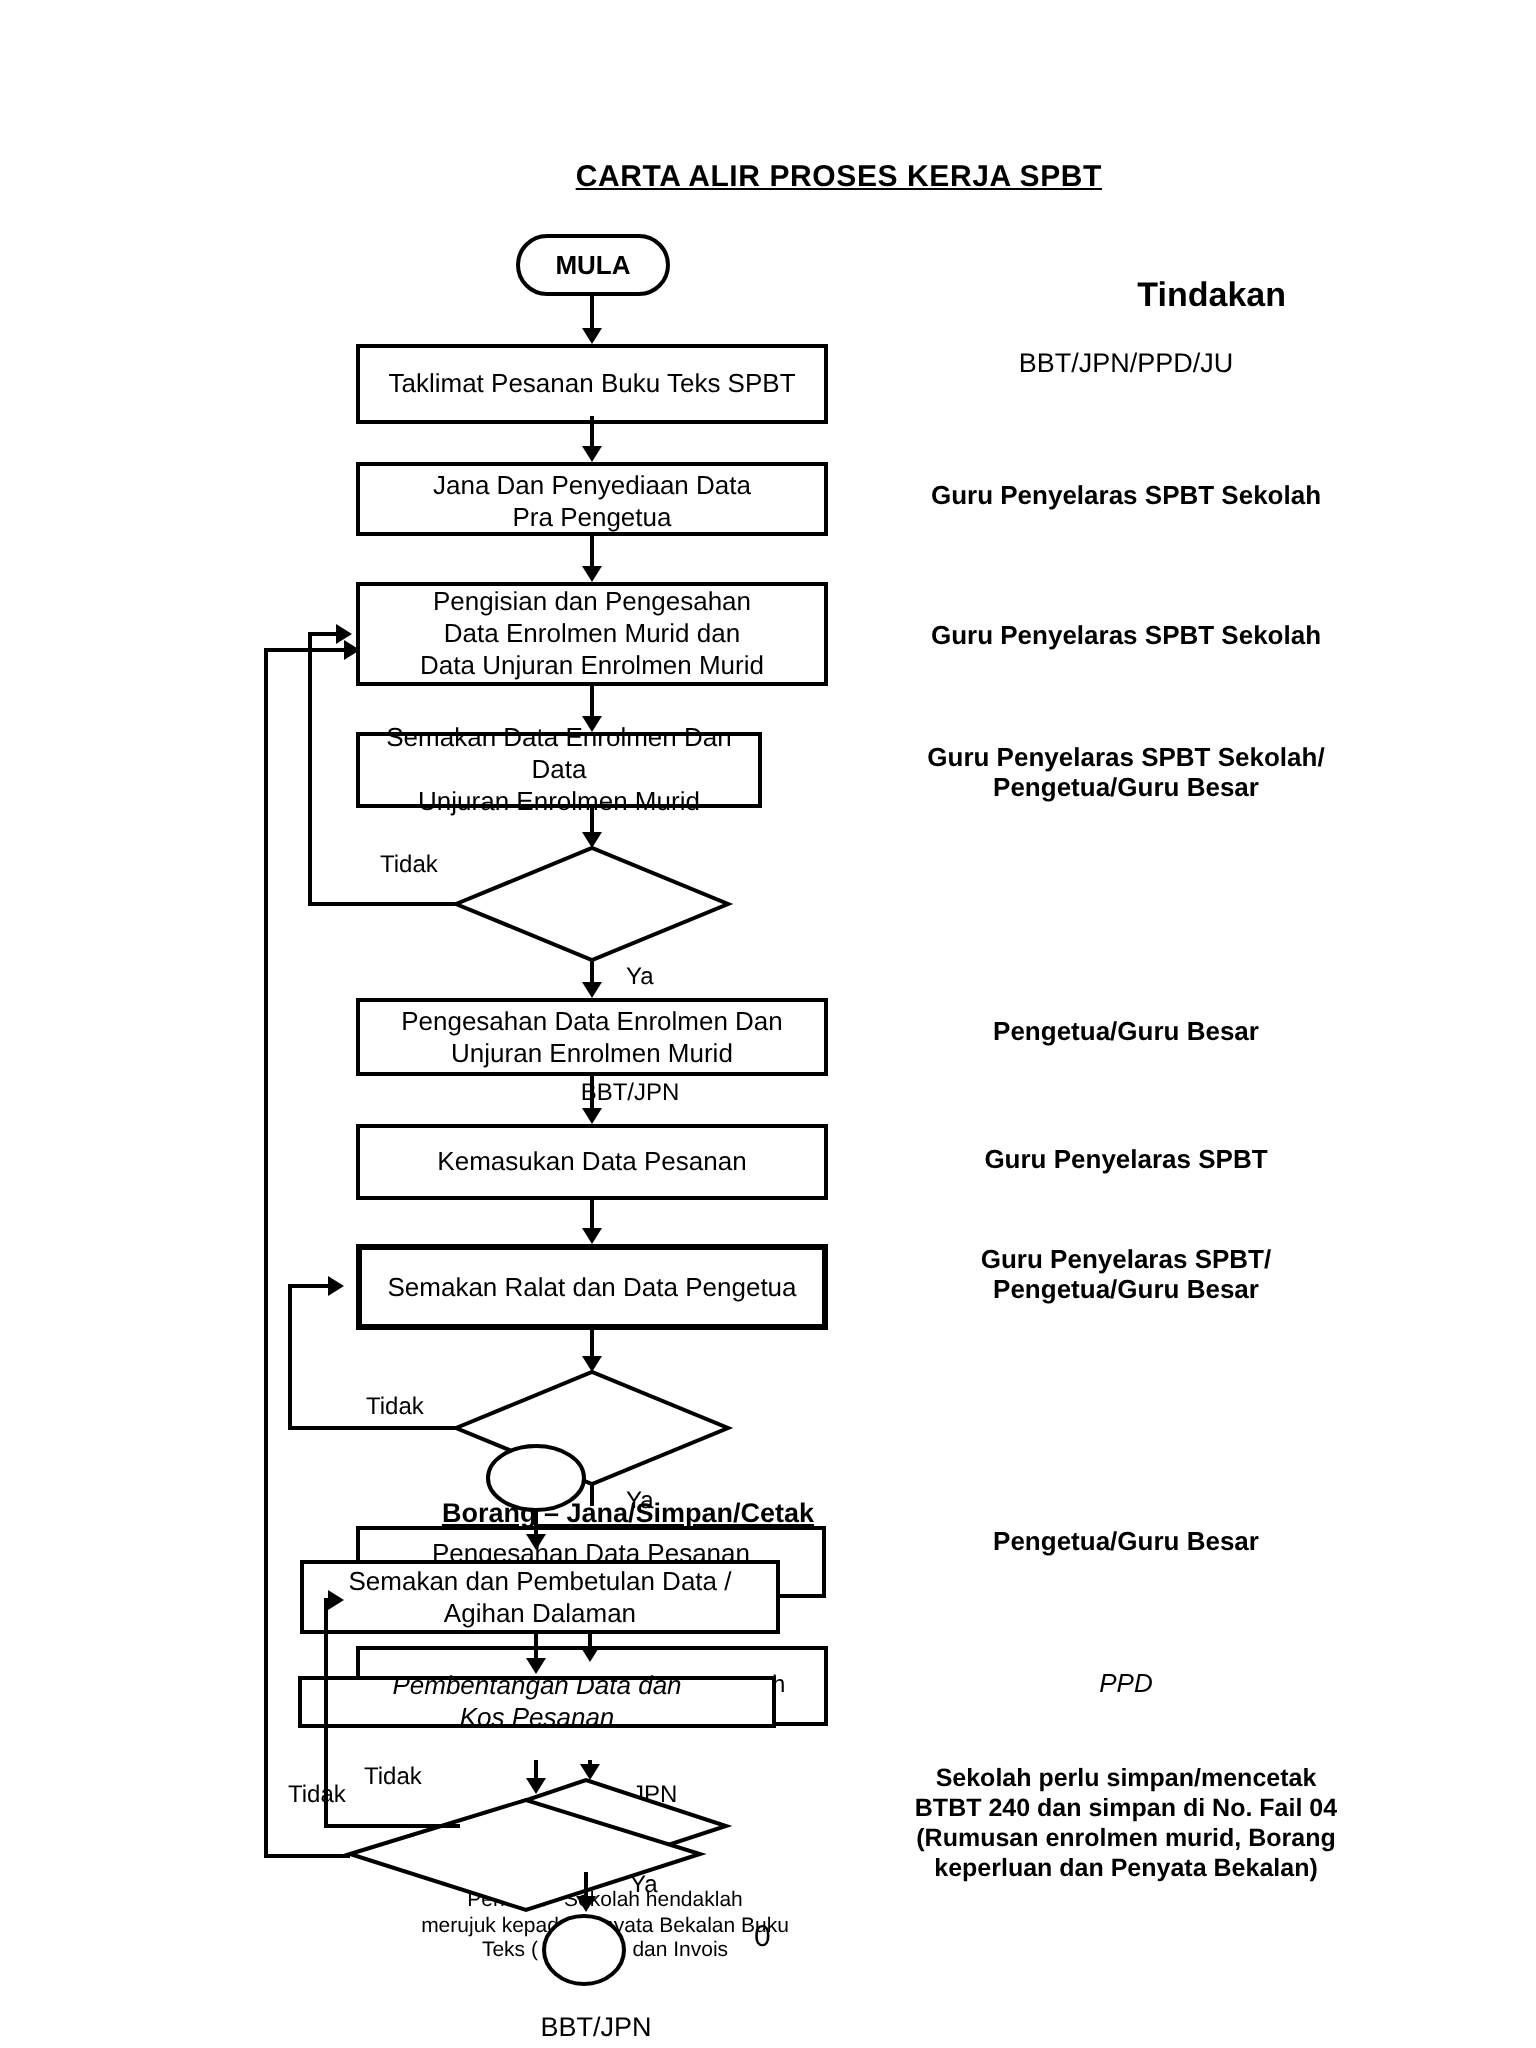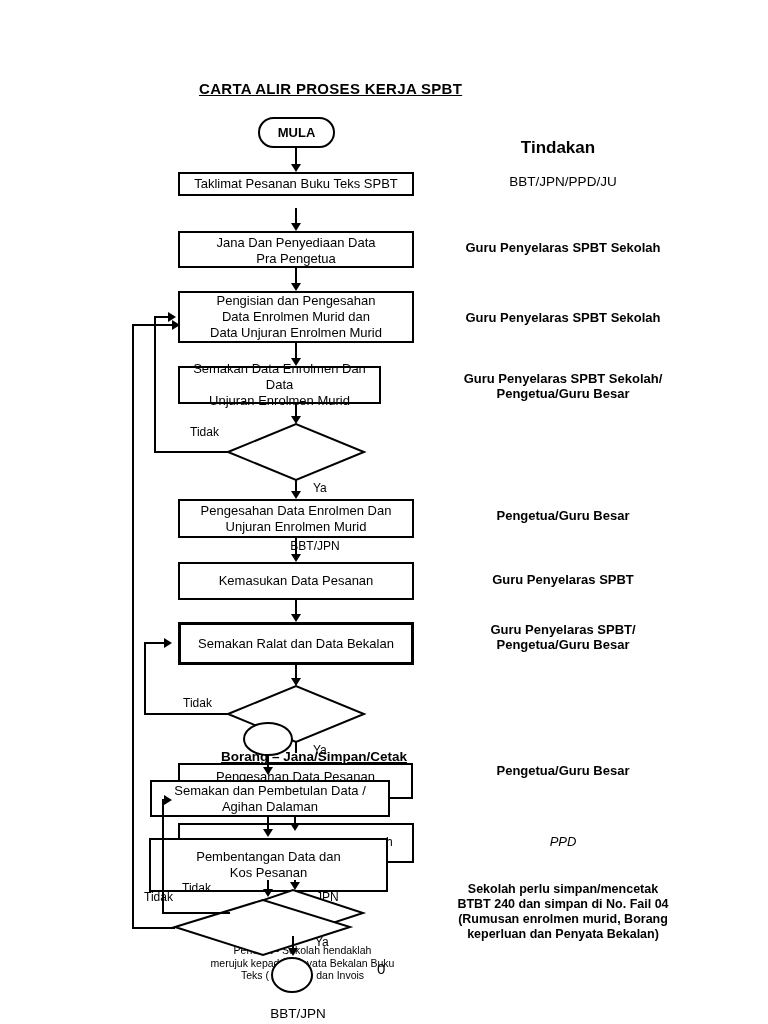--- a/index.html
+++ b/index.html
@@ -20,21 +20,21 @@
     font-size:13px;line-height:1.22;white-space:pre-line;
   }
   .b.thick{border-width:3px;}
   .b.top-align{align-items:flex-start;padding-top:2px;}
   .oval{
     position:absolute;background:#fff;border:2px solid #000;border-radius:16px;box-sizing:border-box;
     display:flex;align-items:center;justify-content:center;font-weight:bold;font-size:13px;
   }
   .lbl{position:absolute;font-size:12px;line-height:1.15;white-space:pre-line;background:transparent;}
   .lbl.c{text-align:center;}
-  .title{font-size:15px;font-weight:bold;text-decoration:underline;letter-spacing:.3px;text-align:left;}
+  .title{font-size:15px;font-weight:bold;text-decoration:underline;letter-spacing:.3px;text-align:right;}
   .colhead{font-size:17px;font-weight:bold;text-align:center;}
   .action{position:absolute;left:438px;width:250px;text-align:center;font-size:13px;line-height:1.18;white-space:pre-line;}
   .action.bold{font-weight:bold;}
   .action.italic{font-style:italic;}
   .action.small{font-size:12.5px;line-height:15px;}
   .seknote{font-weight:bold;font-size:13.5px;text-decoration:underline;}
   .pennote{font-size:10.5px;line-height:12.5px;text-align:center;white-space:pre-wrap;}
   .frag{font-size:12px;}
   .pgnum{font-size:15px;}
   .conn-a{position:absolute;text-align:center;font-size:12px;}
@@ -61,35 +61,35 @@
     <div class="b top-align" style="left:178px;top:763px;width:235px;height:36px;padding-top:4px;">Pengesahan Data Pesanan</div>
     <div class="b" style="left:178px;top:823px;width:236px;height:40px;"></div>
     <div class="lbl frag" style="left:386px;top:836px;">h</div>
     <div class="lbl c pennote" style="left:195px;top:944px;width:215px;">Penerbit - Sekolah hendaklah
 merujuk kepada Penyata Bekalan Buku
 Teks (              ) dan Invois</div>
   </div>
 
   <div class="layer-box">
     <div class="oval" style="left:258px;top:117px;width:77px;height:31px;">MULA</div>
-    <div class="b" style="left:178px;top:172px;width:236px;height:24px;">Taklimat Pesanan Buku Teks SPBT</div>
+    <div class="b" style="left:178px;top:172px;width:236px;height:40px;">Taklimat Pesanan Buku Teks SPBT</div>
     <div class="b top-align" style="left:178px;top:231px;width:236px;height:37px;">Jana Dan Penyediaan Data
 Pra Pengetua</div>
     <div class="b" style="left:178px;top:291px;width:236px;height:52px;">Pengisian dan Pengesahan
 Data Enrolmen Murid dan
 Data Unjuran Enrolmen Murid</div>
     <div class="b" style="left:178px;top:366px;width:203px;height:38px;">Semakan Data Enrolmen Dan Data
 Unjuran Enrolmen Murid</div>
     <div class="b" style="left:178px;top:499px;width:236px;height:39px;">Pengesahan Data Enrolmen Dan
 Unjuran Enrolmen Murid</div>
     <div class="b" style="left:178px;top:562px;width:236px;height:38px;">Kemasukan Data Pesanan</div>
-    <div class="b thick" style="left:178px;top:622px;width:236px;height:43px;">Semakan Ralat dan Data Bekalan</div>
+    <div class="b thick" style="left:178px;top:622px;width:236px;height:43px;">Semakan Ralat dan Data Pengetua</div>
     <div class="b" style="left:150px;top:780px;width:240px;height:37px;">Semakan dan Pembetulan Data /
 Agihan Dalaman</div>
-    <div class="b" style="left:149px;top:838px;width:239px;height:54px;">Pembentangan Data dan
+    <div class="b" style="left:149px;top:838px;width:239px;height:26px;font-style:italic;">Pembentangan Data dan
 Kos Pesanan</div>
   </div>
 
   <svg id="svg-top" class="layer" width="768" height="1024" viewBox="0 0 768 1024">
     <g stroke="#000" stroke-width="2" fill="none">
       <line x1="296" y1="148" x2="296" y2="165"></line>
       <line x1="296" y1="208" x2="296" y2="224"></line>
       <line x1="296" y1="268" x2="296" y2="284"></line>
       <line x1="296" y1="343" x2="296" y2="359"></line>
       <line x1="296" y1="404" x2="296" y2="417"></line>
@@ -129,21 +129,21 @@
       <polygon points="164,638 164,648 172,643"></polygon>
       <polygon points="172,320 172,330 180,325"></polygon>
       <polygon points="164,795 164,805 172,800"></polygon>
     </g>
 
     <ellipse cx="292" cy="975" rx="20" ry="17" fill="#fff" stroke="#000" stroke-width="2"></ellipse>
   </svg>
 
   <div class="layer-lbl">
     <div class="lbl title abs" style="left:199px;top:80px;width:352px;">CARTA ALIR PROSES KERJA SPBT</div>
-    <div class="lbl colhead abs" style="left:458px;top:138px;width:200px;">Tindakan</div>
+    <div class="lbl colhead abs" style="left:443px;top:138px;width:200px;text-align:right;">Tindakan</div>
 
     <div class="lbl" style="left:190px;top:426px;">Tidak</div>
     <div class="lbl" style="left:313px;top:482px;">Ya</div>
     <div class="lbl c" style="left:246px;top:445px;width:100px;">Betul?</div>
 
     <div class="lbl c" style="left:280px;top:540px;width:70px;">BBT/JPN</div>
 
     <div class="lbl" style="left:183px;top:697px;">Tidak</div>
     <div class="lbl" style="left:313px;top:744px;">Ya</div>
     <div class="lbl c" style="left:246px;top:707px;width:100px;">Betul?</div>

